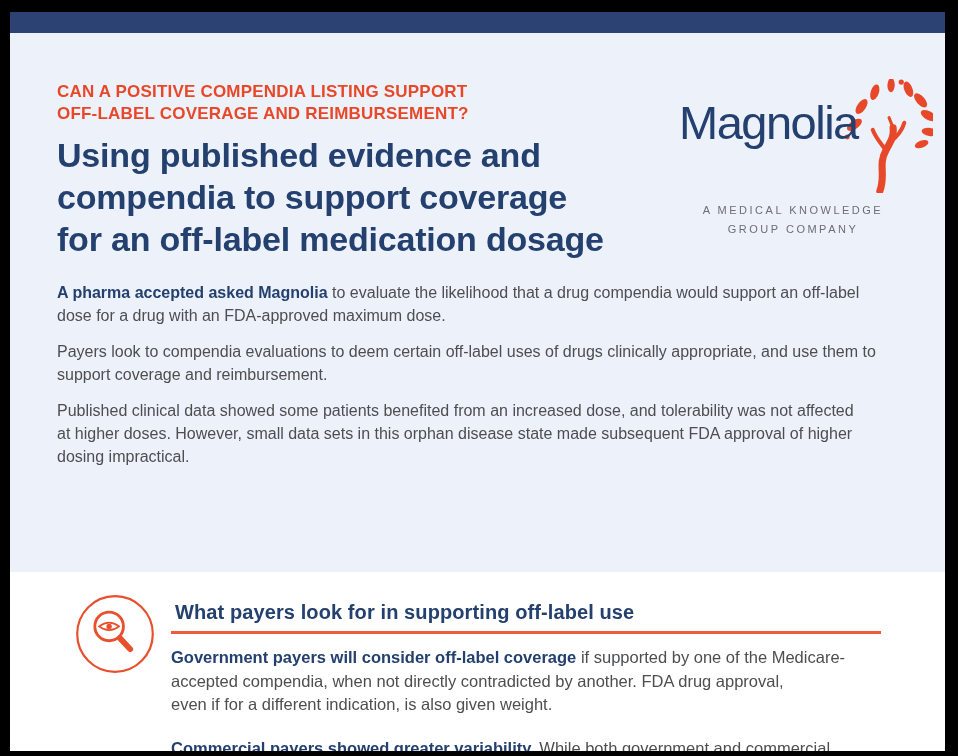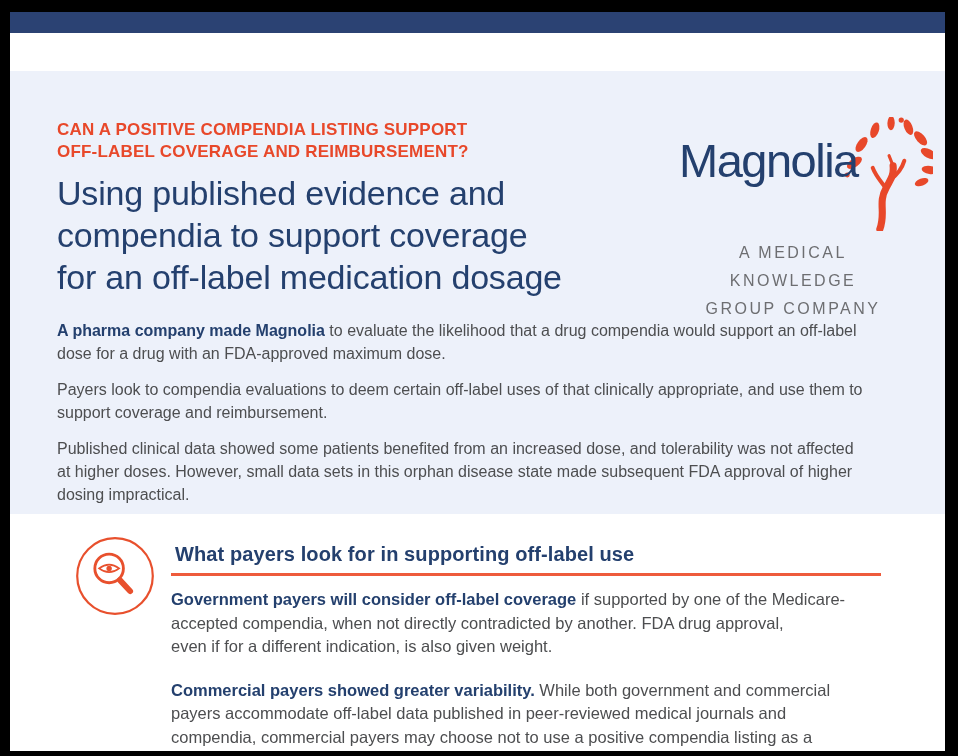--- a/index.html
+++ b/index.html
@@ -6,42 +6,42 @@
   body{width:958px;height:756px;position:relative;overflow:hidden;
        font-family:"Liberation Sans", sans-serif;}
   .page{position:absolute;left:10px;top:12px;width:935px;height:739px;
         background:#ffffff;overflow:hidden;}
   .pre{white-space:pre-line;}
 
   
   .topbar{height:21px;background:#2b4273;}
 
   
-  .hero{position:relative;background:#edf1fa;height:443px;
-        padding:48px 8px 0 47px;box-sizing:border-box;margin-top:38px;}
+  .hero{position:relative;background:#edf1fa;height:539px;
+        padding:48px 8px 0 47px;box-sizing:border-box;}
   .eyebrow{margin:0;font-size:17px;line-height:1.3;font-weight:700;
            color:#e8482a;letter-spacing:.2px;}
-  .title{margin:10px 0 0 0;font-size:34px;line-height:1.23;font-weight:400;
+  .title{margin:10px 0 0 0;font-size:34px;line-height:1.23;font-weight:700;
          color:#24406e;letter-spacing:-.2px;}
   .hero p.body{margin:0;font-size:16px;line-height:1.44;color:#4d4e50;
                max-width:880px;}
   .hero p.p1{margin-top:20px;}
   .hero p.p2{margin-top:13px;}
   .hero p.p3{margin-top:13px;}
   .lead{font-weight:700;color:#24406e;}
 
   
   .logo{position:absolute;top:48px;right:16px;width:268px;height:175px;}
   .logo .brand{position:absolute;left:18px;top:14px;font-size:47px;
                font-weight:500;color:#24406e;letter-spacing:-1.5px;text-align:center;}
   .logo .sub{position:absolute;left:104px;top:74px;font-size:22px;
              color:#e8482a;letter-spacing:.5px;}
   .logo .tree{position:absolute;right:-4px;top:-2px;}
   .logo .tagline{position:absolute;left:18px;top:120px;width:228px;
-                 text-align:center;font-size:16px;line-height:1.75;
+                 text-align:center;font-size:11px;line-height:1.75;
                  letter-spacing:2.5px;color:#6d6e71;}
 
   
   .main{position:relative;background:#ffffff;box-sizing:border-box;
         padding:24px 64px 0 161px;height:281px;}
   .icon-badge{position:absolute;left:63px;top:20px;width:84px;height:84px;}
   .main h3{margin:4px;font-size:20px;line-height:1.2;font-weight:700;
            color:#24406e;letter-spacing:.1px;}
   .rule{border:0;border-top:3px solid #ee5b3c;margin:7px 0 0 0;}
   .rule2{margin-top:4px;}
@@ -84,24 +84,24 @@
           <ellipse cx="87" cy="52" rx="8" ry="4" transform="rotate(8 87 52)"></ellipse>
           <ellipse cx="79" cy="64" rx="7" ry="3.6" transform="rotate(-20 79 64)"></ellipse>
           <circle cx="6" cy="57" r="2.4"></circle>
         </g>
       </svg>
       <div class="brand">Magnolia</div>
       <div class="tagline pre">A MEDICAL KNOWLEDGE
 GROUP COMPANY</div>
     </div>
 
-    <p class="body pre p1"><span class="lead">A pharma company made Magnolia</span><span> to evaluate the likelihood that a drug compendia would support an off-label
+    <p class="body pre p1"><span class="lead">A pharma accepted asked Magnolia</span><span> to evaluate the likelihood that a drug compendia would support an off-label
 dose for a drug with an FDA-approved maximum dose.</span></p>
 
-    <p class="body pre p2">Payers look to compendia evaluations to deem certain off-label uses of that clinically appropriate, and use them to
+    <p class="body pre p2">Payers look to compendia evaluations to deem certain off-label uses of drugs clinically appropriate, and use them to
 support coverage and reimbursement.</p>
 
     <p class="body pre p3">Published clinical data showed some patients benefited from an increased dose, and tolerability was not affected
 at higher doses. However, small data sets in this orphan disease state made subsequent FDA approval of higher
 dosing impractical.</p>
   </section>
 
   <section class="main">
 
     <div class="icon-badge">

